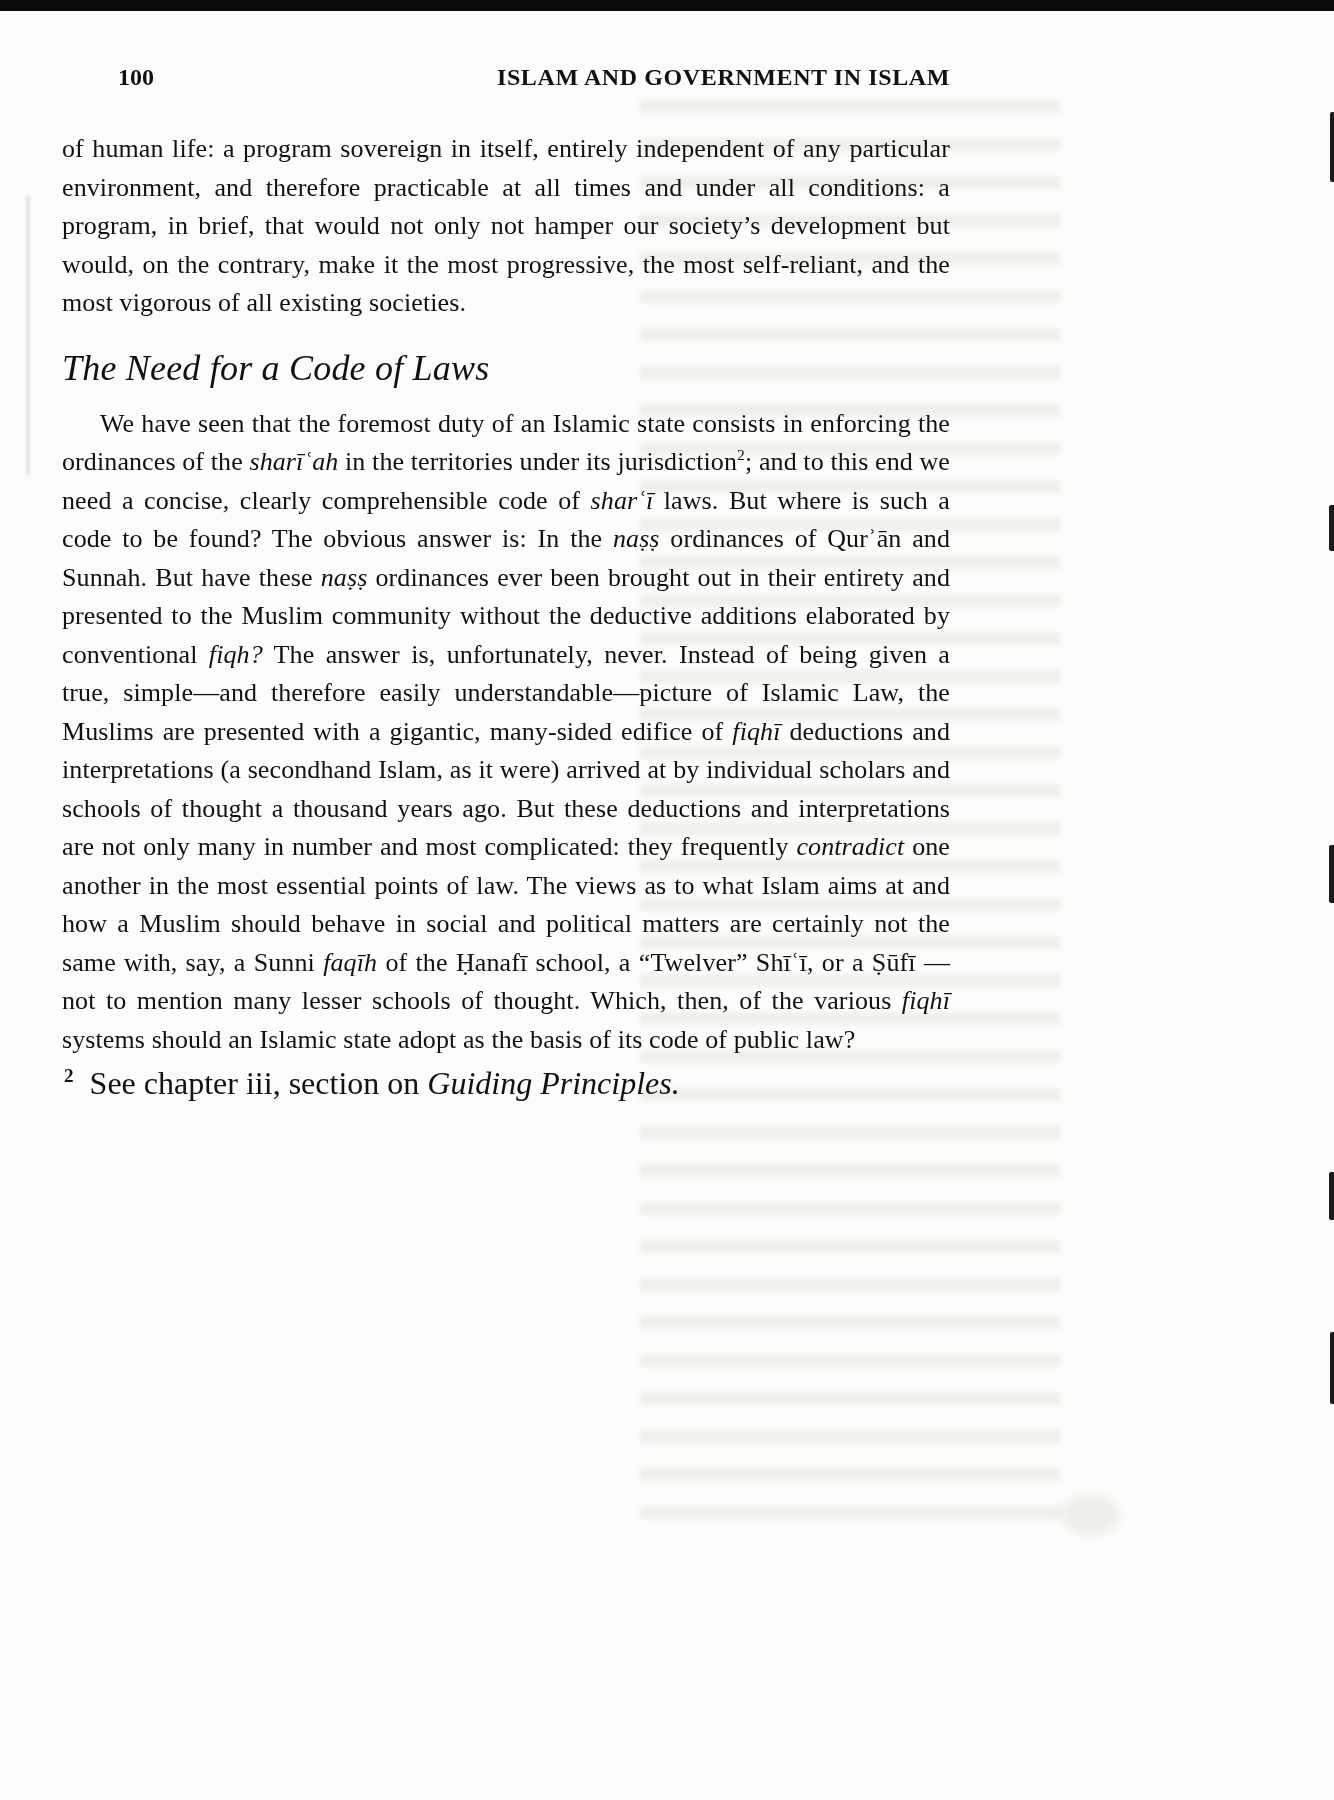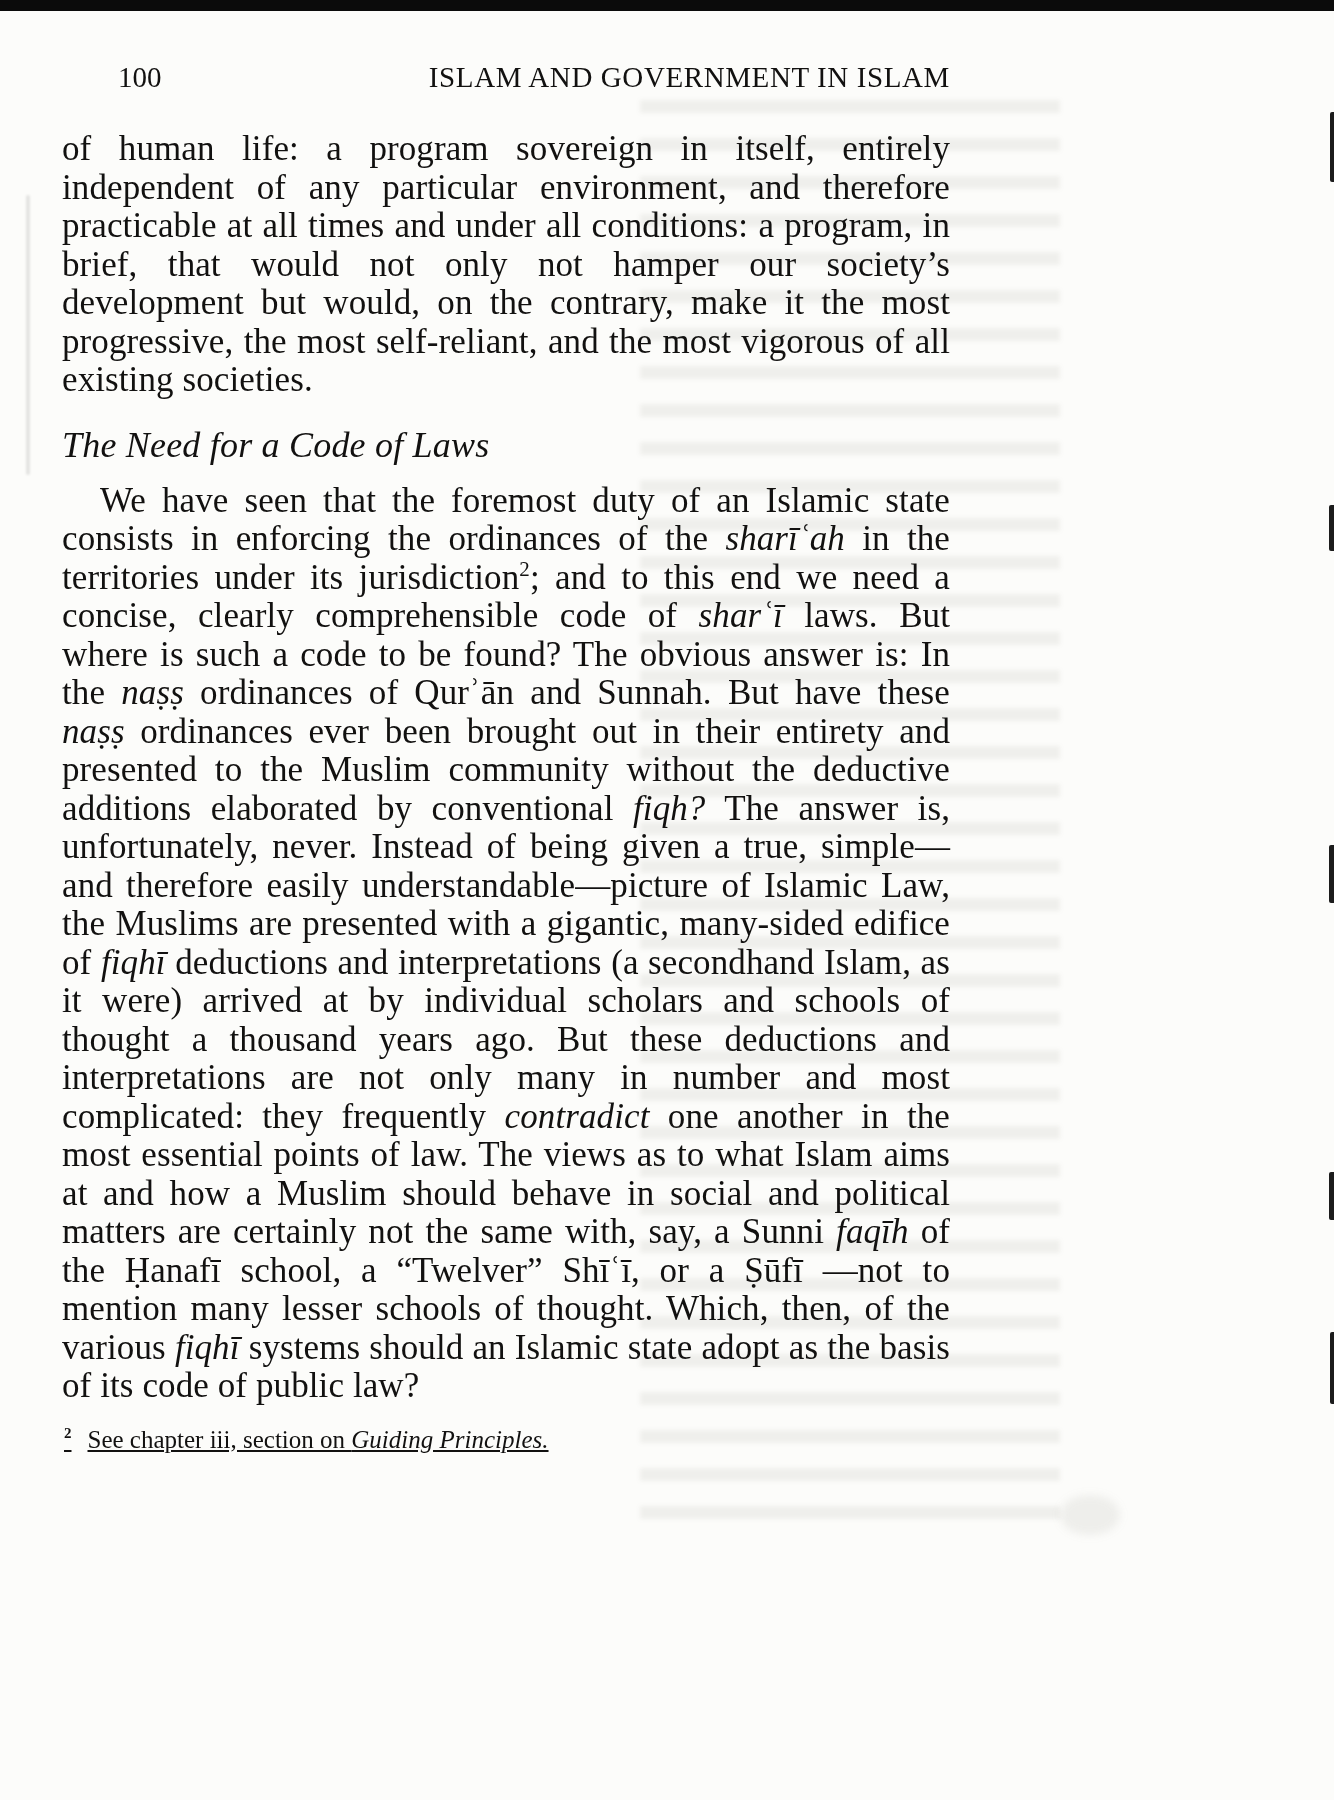--- a/index.html
+++ b/index.html
@@ -58,53 +58,52 @@
   
   .text-col {
     position: absolute;
     left: 62px; top: 60px;
     width: 888px;
   }
   .page-header {
     display: flex;
     justify-content: space-between;
     align-items: baseline;
-    font-weight: normal;
-    font-size: 29px;
+    font-weight: bold;
+    font-size: 24px;
     line-height: 34px;
     padding-left: 56px;
   }
   .running-title { letter-spacing: 0.6px; }
   main { margin-top: 36px; }
   .para {
-    font-size: 35px;
+    font-size: 26px;
     line-height: 38.5px;
     text-align: justify;
     letter-spacing: 0.1px;
   }
   .para.indent { text-indent: 38px; }
   .it { font-style: italic; }
   sup {
     font-size: 0.6em;
     vertical-align: super;
     line-height: 0;
   }
   .section-heading {
     font-style: italic;
     font-weight: normal;
     font-size: 36px;
     line-height: 36px;
     margin: 27px 0 19px 0;
     letter-spacing: 0.2px;
   }
   .footnote {
-    margin-top: 19px;
-    font-size: 25px;
+    margin-top: 9px;
+    font-size: 32px;
     line-height: 30px;
-    text-decoration: underline;
   }
   .footnote .fn-marker {
     font-weight: bold;
     margin-right: 16px;
     margin-left: 2px;
   }
 </style>
 </head>
 <body>
 

